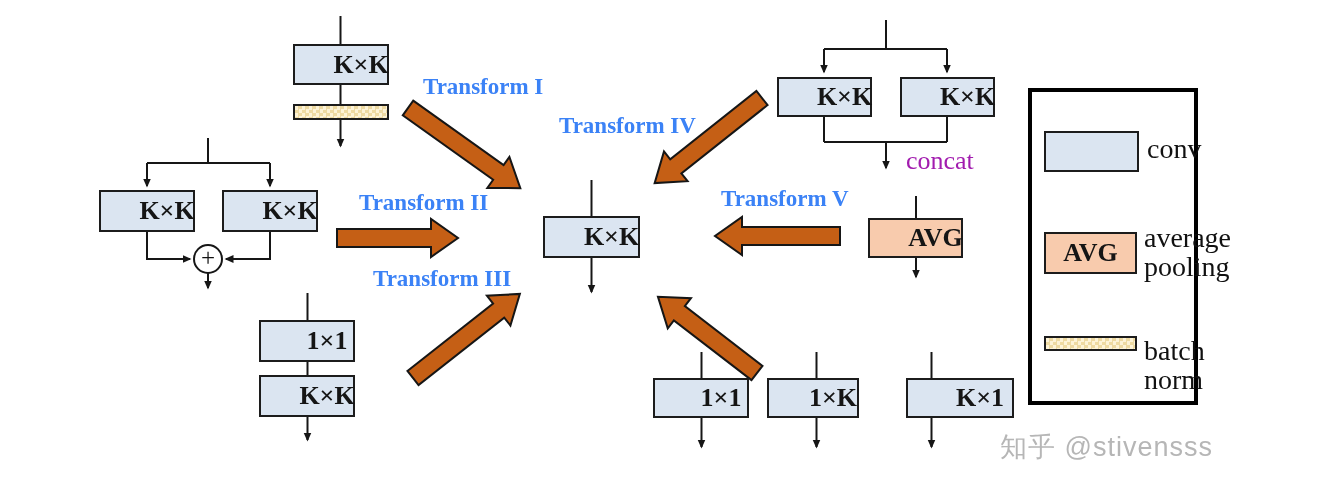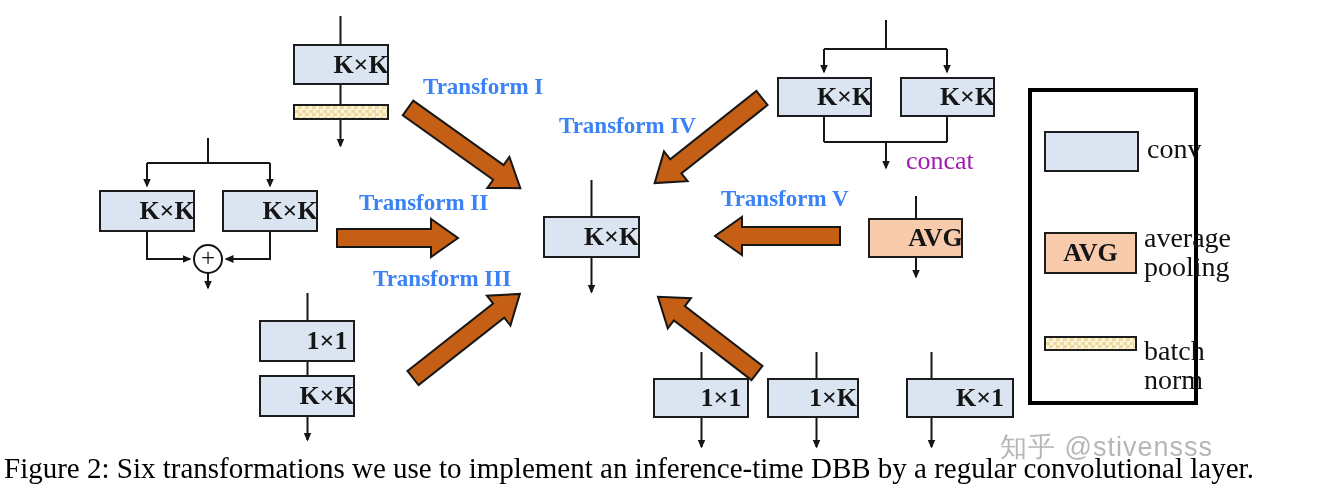--- a/index.html
+++ b/index.html
@@ -140,16 +140,15 @@
       <div>average</div>
       <div>pooling</div>
     </div>
     <div class="bn-bar swatch-bn"></div>
     <div class="ltext lt-bn">
       <div>batch</div>
       <div>norm</div>
     </div>
   </div>
 
-  <div class="caption">Figure 2: Six transformations we use to implement an inference-time DBB by a regular convolutional layer.</div>
   <div class="watermark">知乎 @stivensss</div>
 
 </div>
 
 </body></html>

